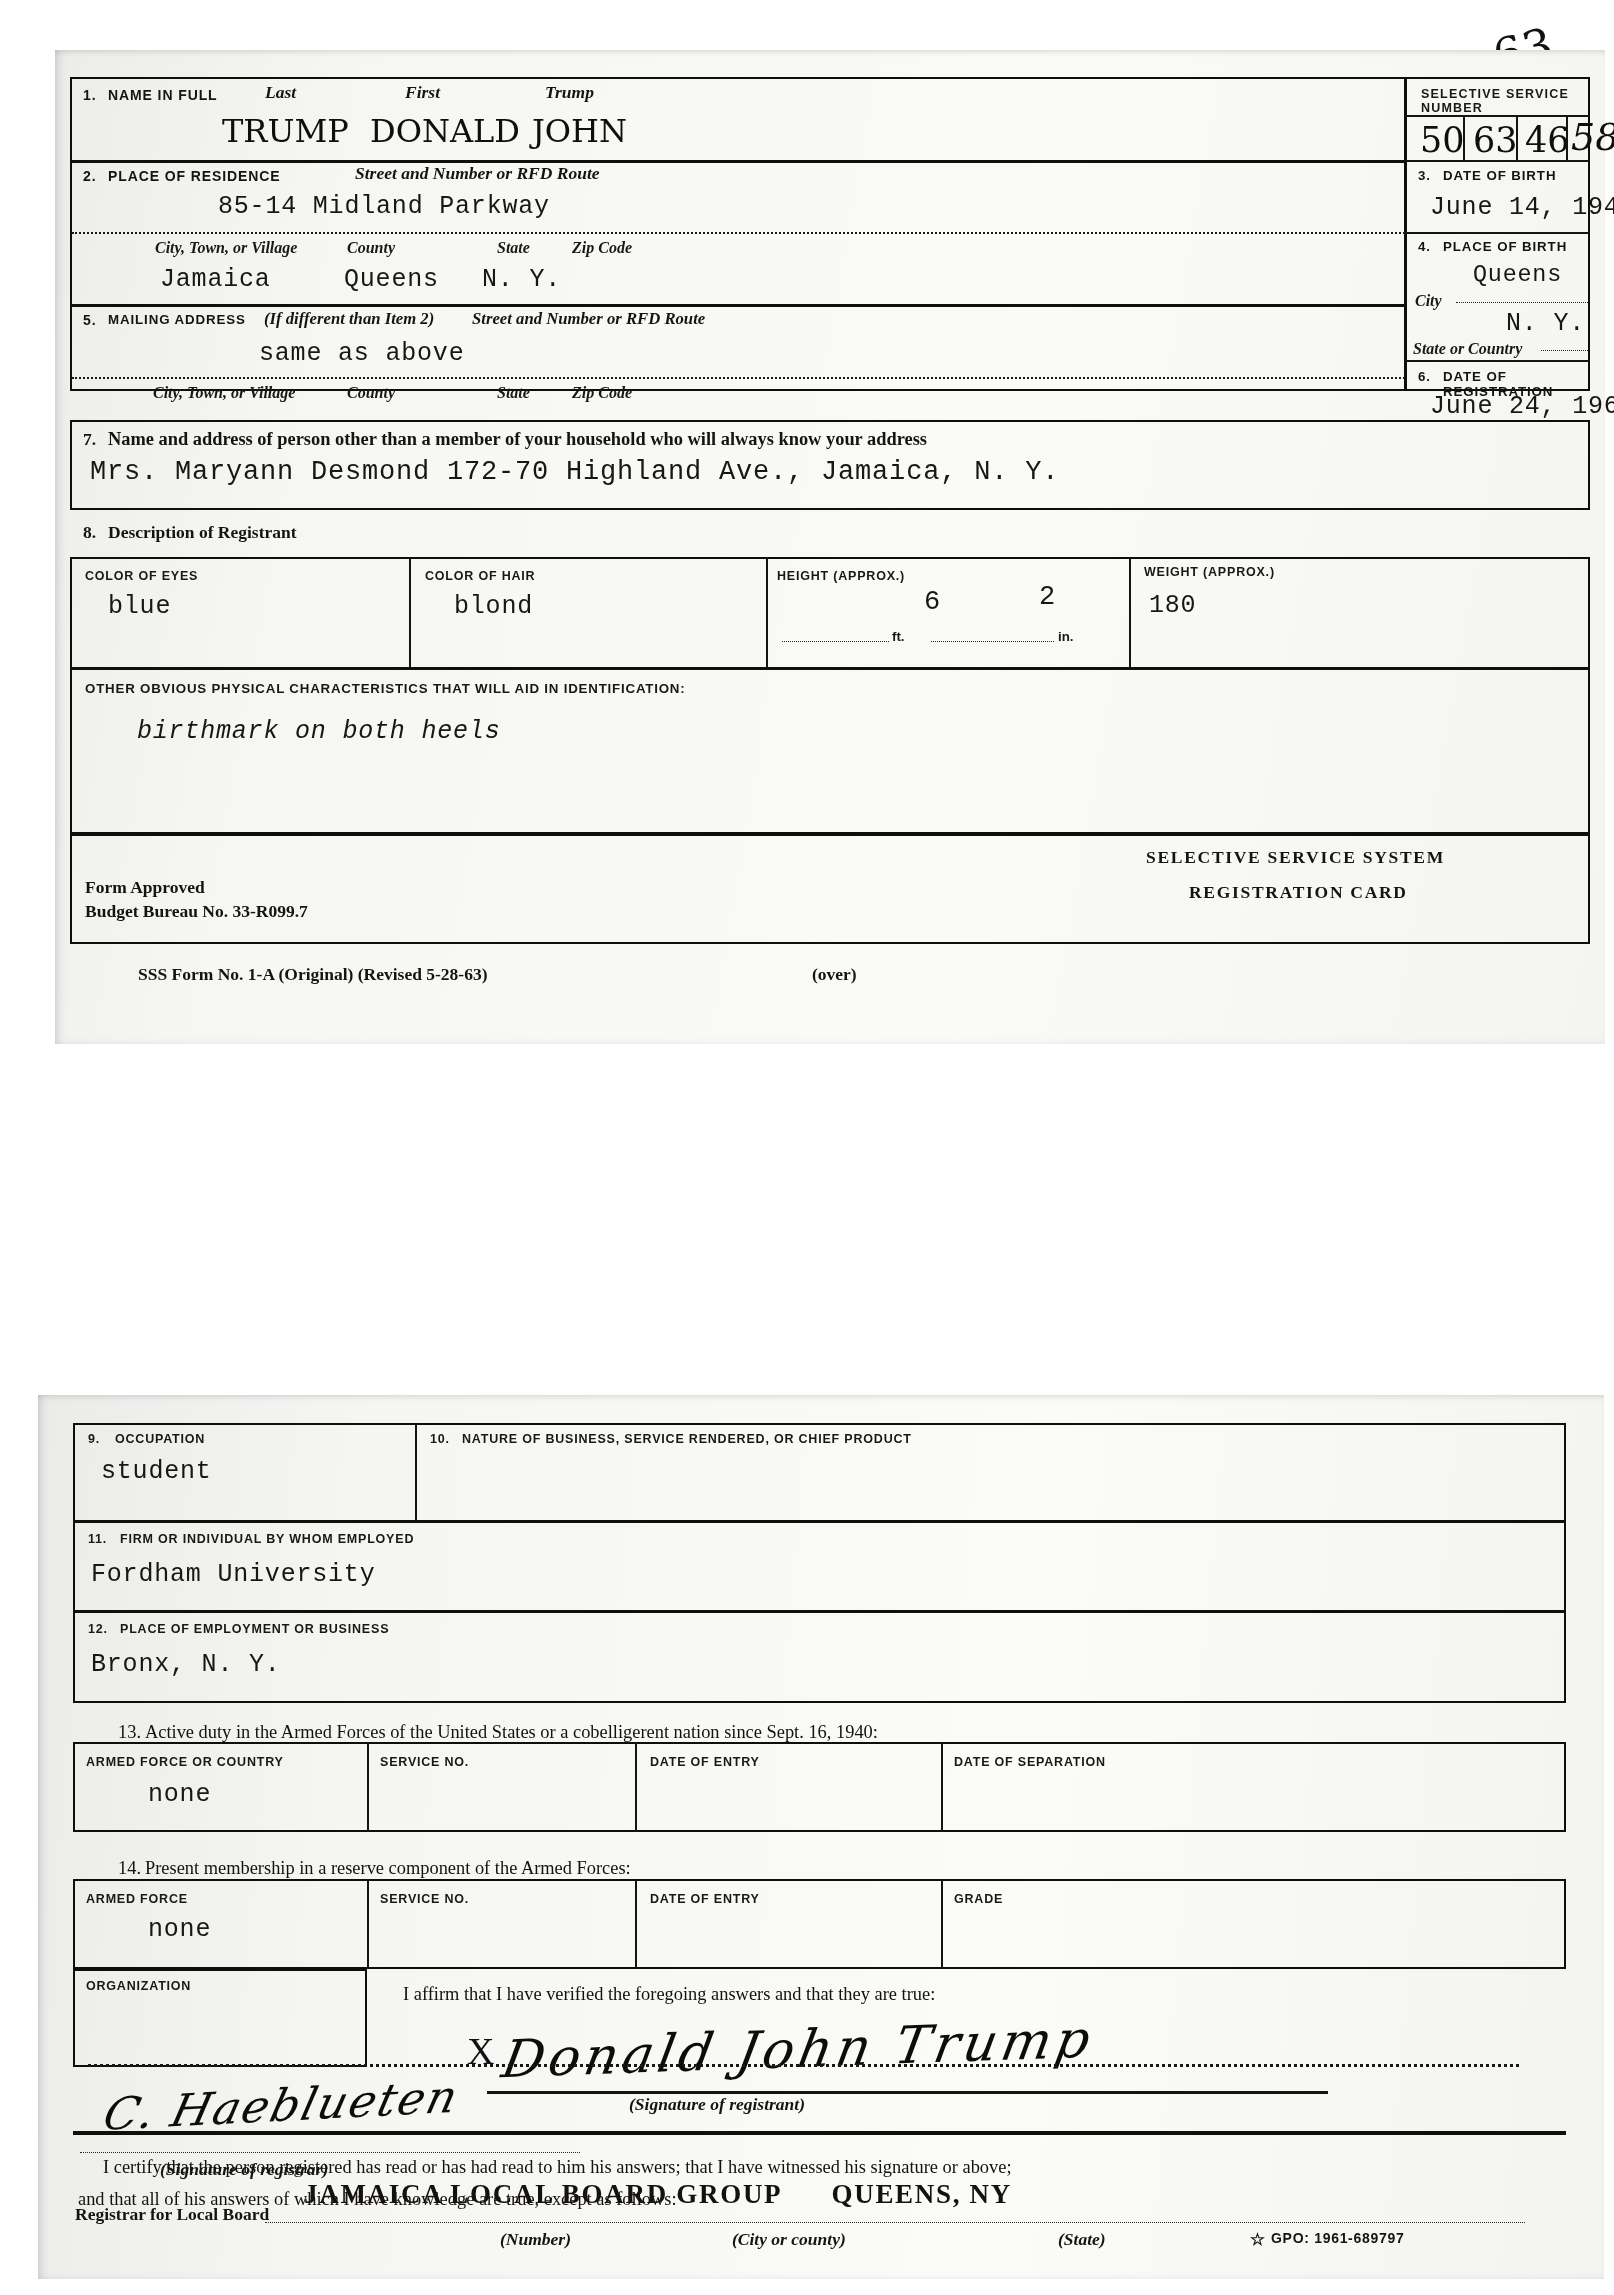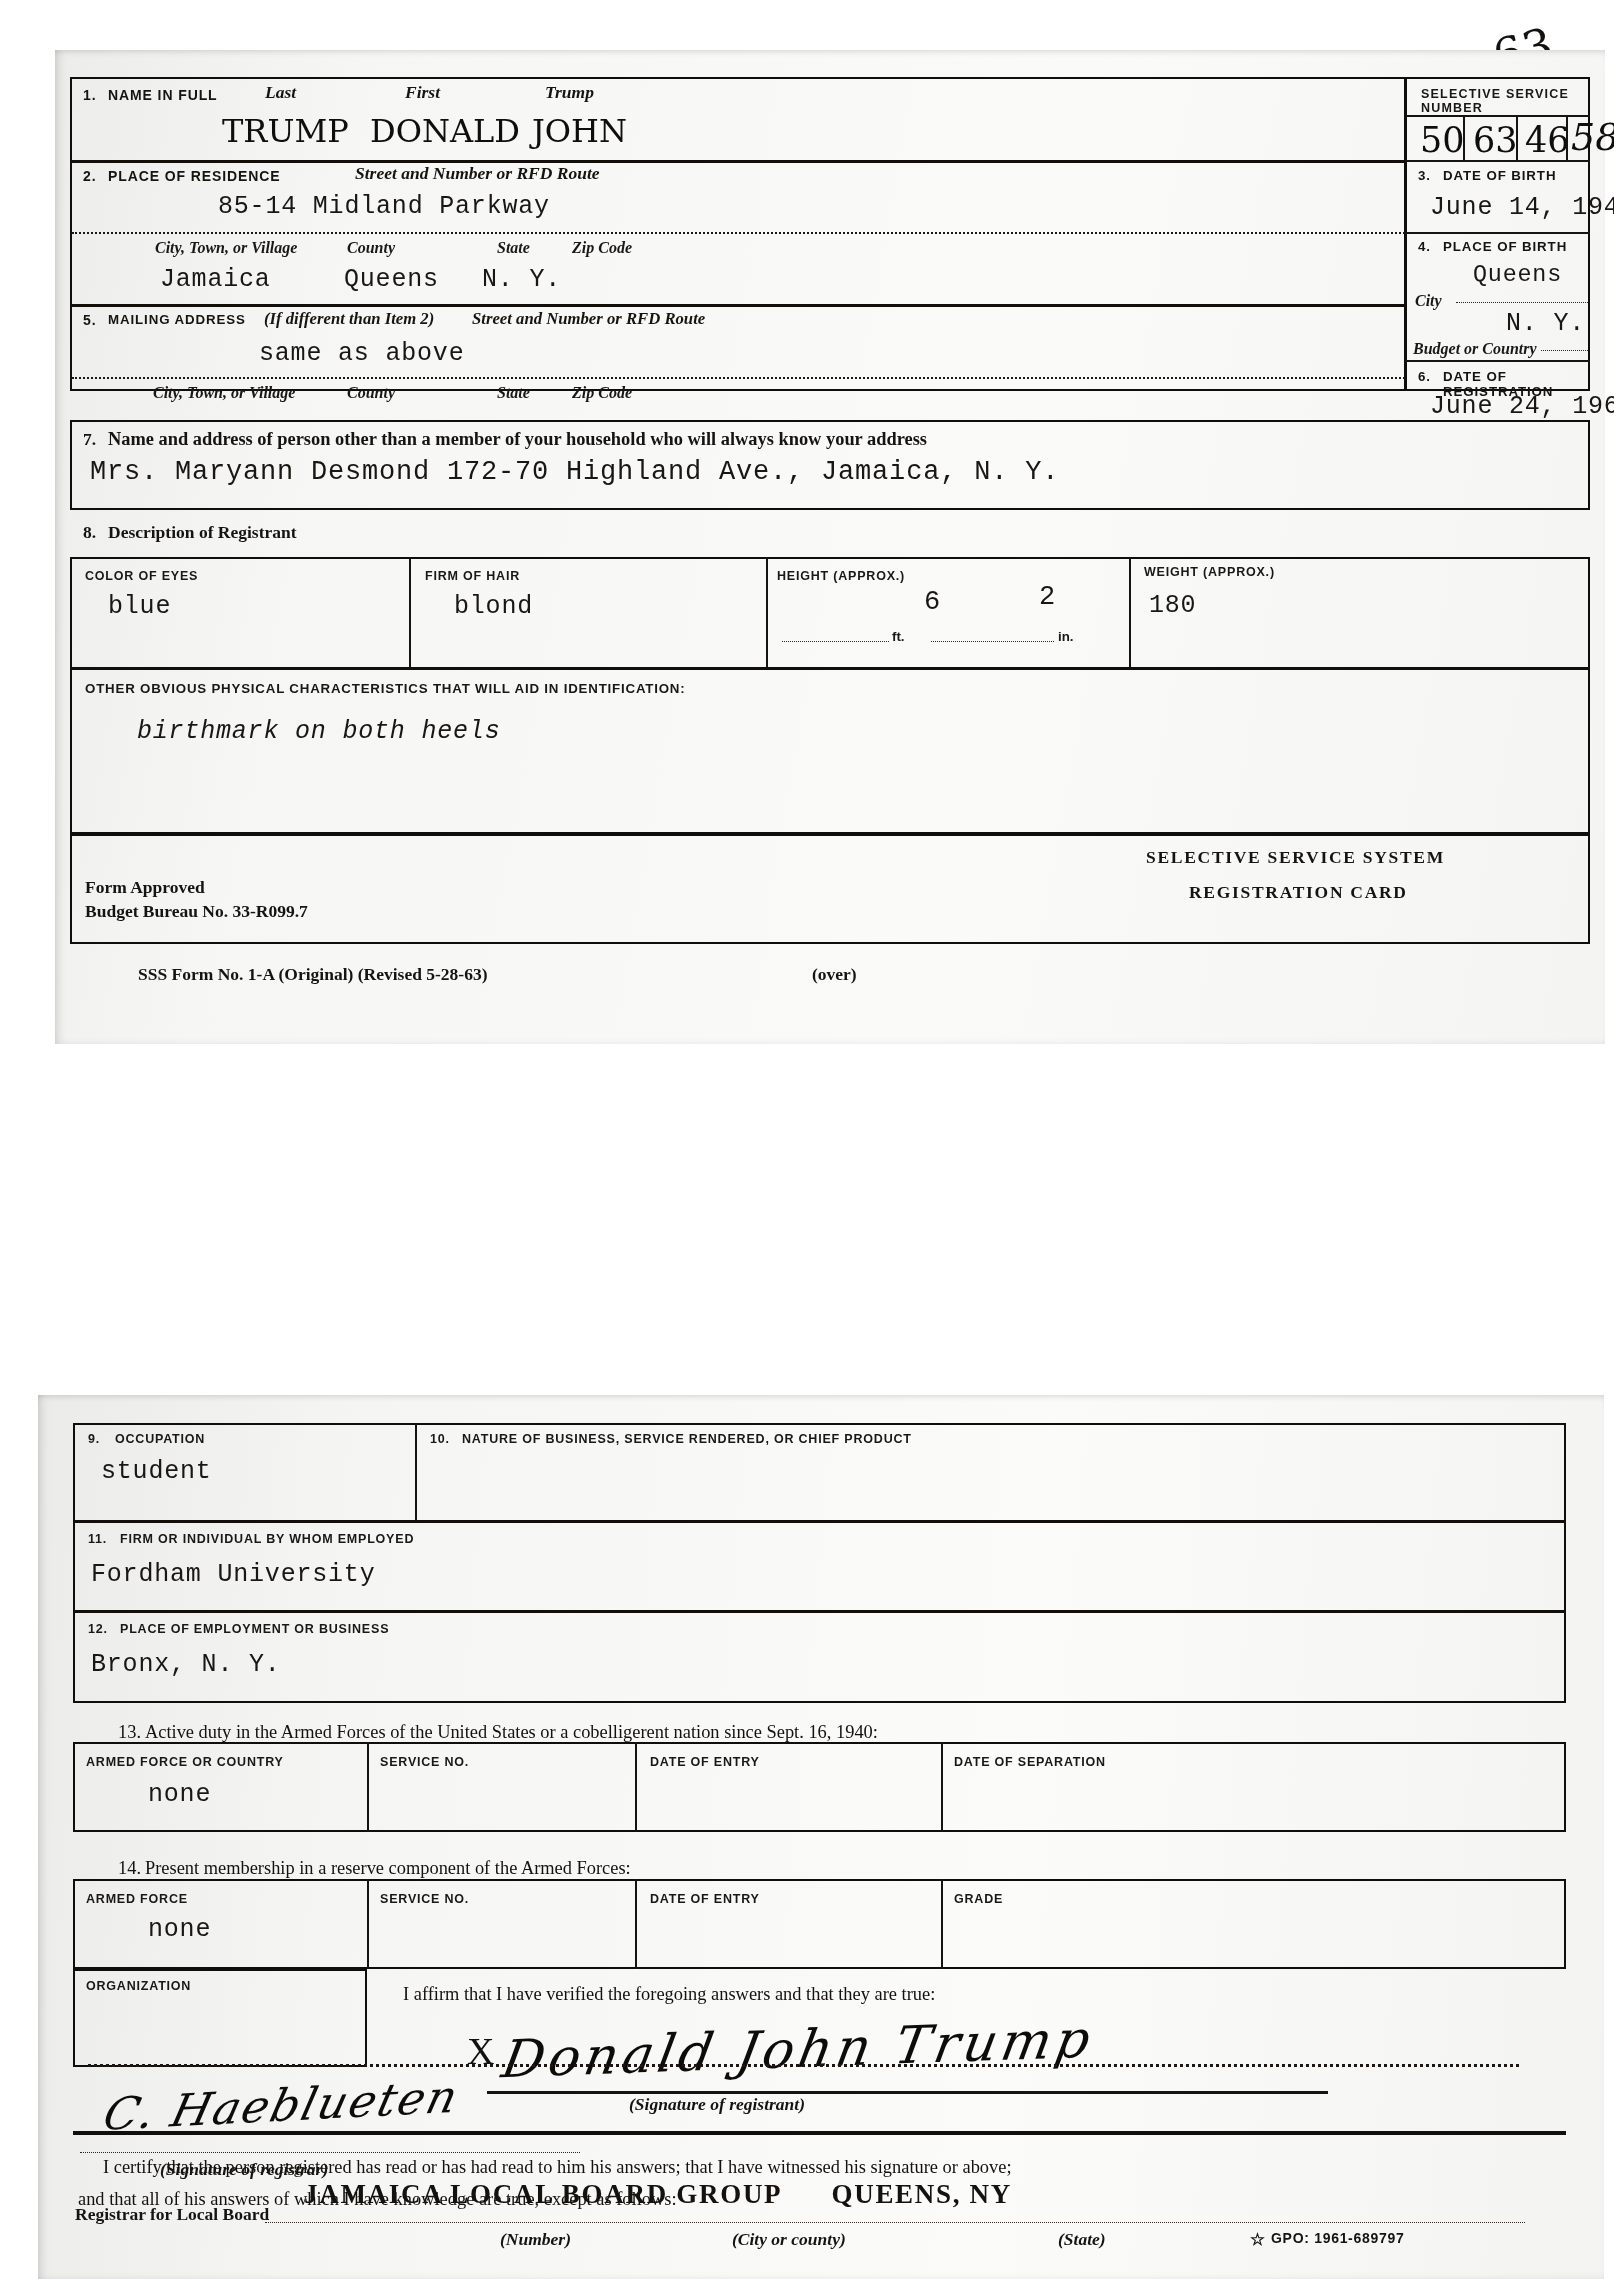--- a/index.html
+++ b/index.html
@@ -249,21 +249,21 @@
     <div class="abs lbl-caps" style="left:1388px; top:118px; font-size:13.3px;">DATE OF BIRTH</div>
     <div class="abs typed" style="left:1375px; top:143px;">June 14, 1946</div>
     <div class="hr-solid" style="left:1350px; top:182px; width:185px;"></div>
 
     <div class="abs lbl-caps" style="left:1363px; top:189px; font-size:13.3px;">4.</div>
     <div class="abs lbl-caps" style="left:1388px; top:189px; font-size:13.3px;">PLACE OF BIRTH</div>
     <div class="abs typed" style="left:1418px; top:212px; font-size:23.4px;">Queens</div>
     <div class="abs lbl-ital-sm" style="left:1360px; top:242px;">City</div>
     <div class="dotted-fine" style="left:1401px; top:252px; width:132px;"></div>
     <div class="abs typed" style="left:1451px; top:259px;">N. Y.</div>
-    <div class="abs lbl-ital-sm" style="left:1358px; top:290px;">Budget or Country</div>
+    <div class="abs lbl-ital-sm" style="left:1358px; top:290px;">State or Country</div>
     <div class="dotted-fine" style="left:1486px; top:300px; width:47px;"></div>
     <div class="hr-solid" style="left:1350px; top:310px; width:185px;"></div>
 
     <div class="abs lbl-caps" style="left:28px; top:262px;">5.</div>
     <div class="abs lbl-caps" style="left:53px; top:262px; font-size:13.3px;">MAILING ADDRESS</div>
     <div class="abs lbl-ital" style="left:209px; top:259px; font-size:16.7px;">(If different than Item 2)</div>
     <div class="abs lbl-ital" style="left:417px; top:259px; font-size:16.7px;">Street and Number or RFD Route</div>
     <div class="abs typed" style="left:204px; top:289px;">same as above</div>
 
     <div class="dotted" style="left:16.7px; top:327px; width:1333px;"></div>
@@ -288,21 +288,21 @@
     <div class="box" style="left:15px; top:507px; width:1520px; height:277px;"></div>
 
     <div class="vr" style="left:354px; top:507px; height:110px;"></div>
     <div class="vr" style="left:711px; top:507px; height:110px;"></div>
     <div class="vr" style="left:1074px; top:507px; height:110px;"></div>
     <div class="hr-thick" style="left:15px; top:617px; width:1520px;"></div>
 
     <div class="abs lbl-caps-sm" style="left:30px; top:519px;">COLOR OF EYES</div>
     <div class="abs typed" style="left:53px; top:542px;">blue</div>
 
-    <div class="abs lbl-caps-sm" style="left:370px; top:519px;">FIRM OF HAIR</div>
+    <div class="abs lbl-caps-sm" style="left:370px; top:519px;">COLOR OF HAIR</div>
     <div class="abs typed" style="left:399px; top:542px;">blond</div>
 
     <div class="abs lbl-caps-sm" style="left:722px; top:519px;">HEIGHT (APPROX.)</div>
     <div class="abs typed" style="left:869px; top:537px; font-size:27px;">6</div>
     <div class="abs typed" style="left:984px; top:532px; font-size:27px;">2</div>
     <div class="dotted-fine" style="left:727px; top:591px; width:107px;"></div>
     <div class="abs lbl-caps-sm" style="left:837px; top:579px; font-size:13.3px; letter-spacing:0;">ft.</div>
     <div class="dotted-fine" style="left:876px; top:591px; width:123px;"></div>
     <div class="abs lbl-caps-sm" style="left:1003px; top:579px; font-size:13.3px; letter-spacing:0;">in.</div>
 

